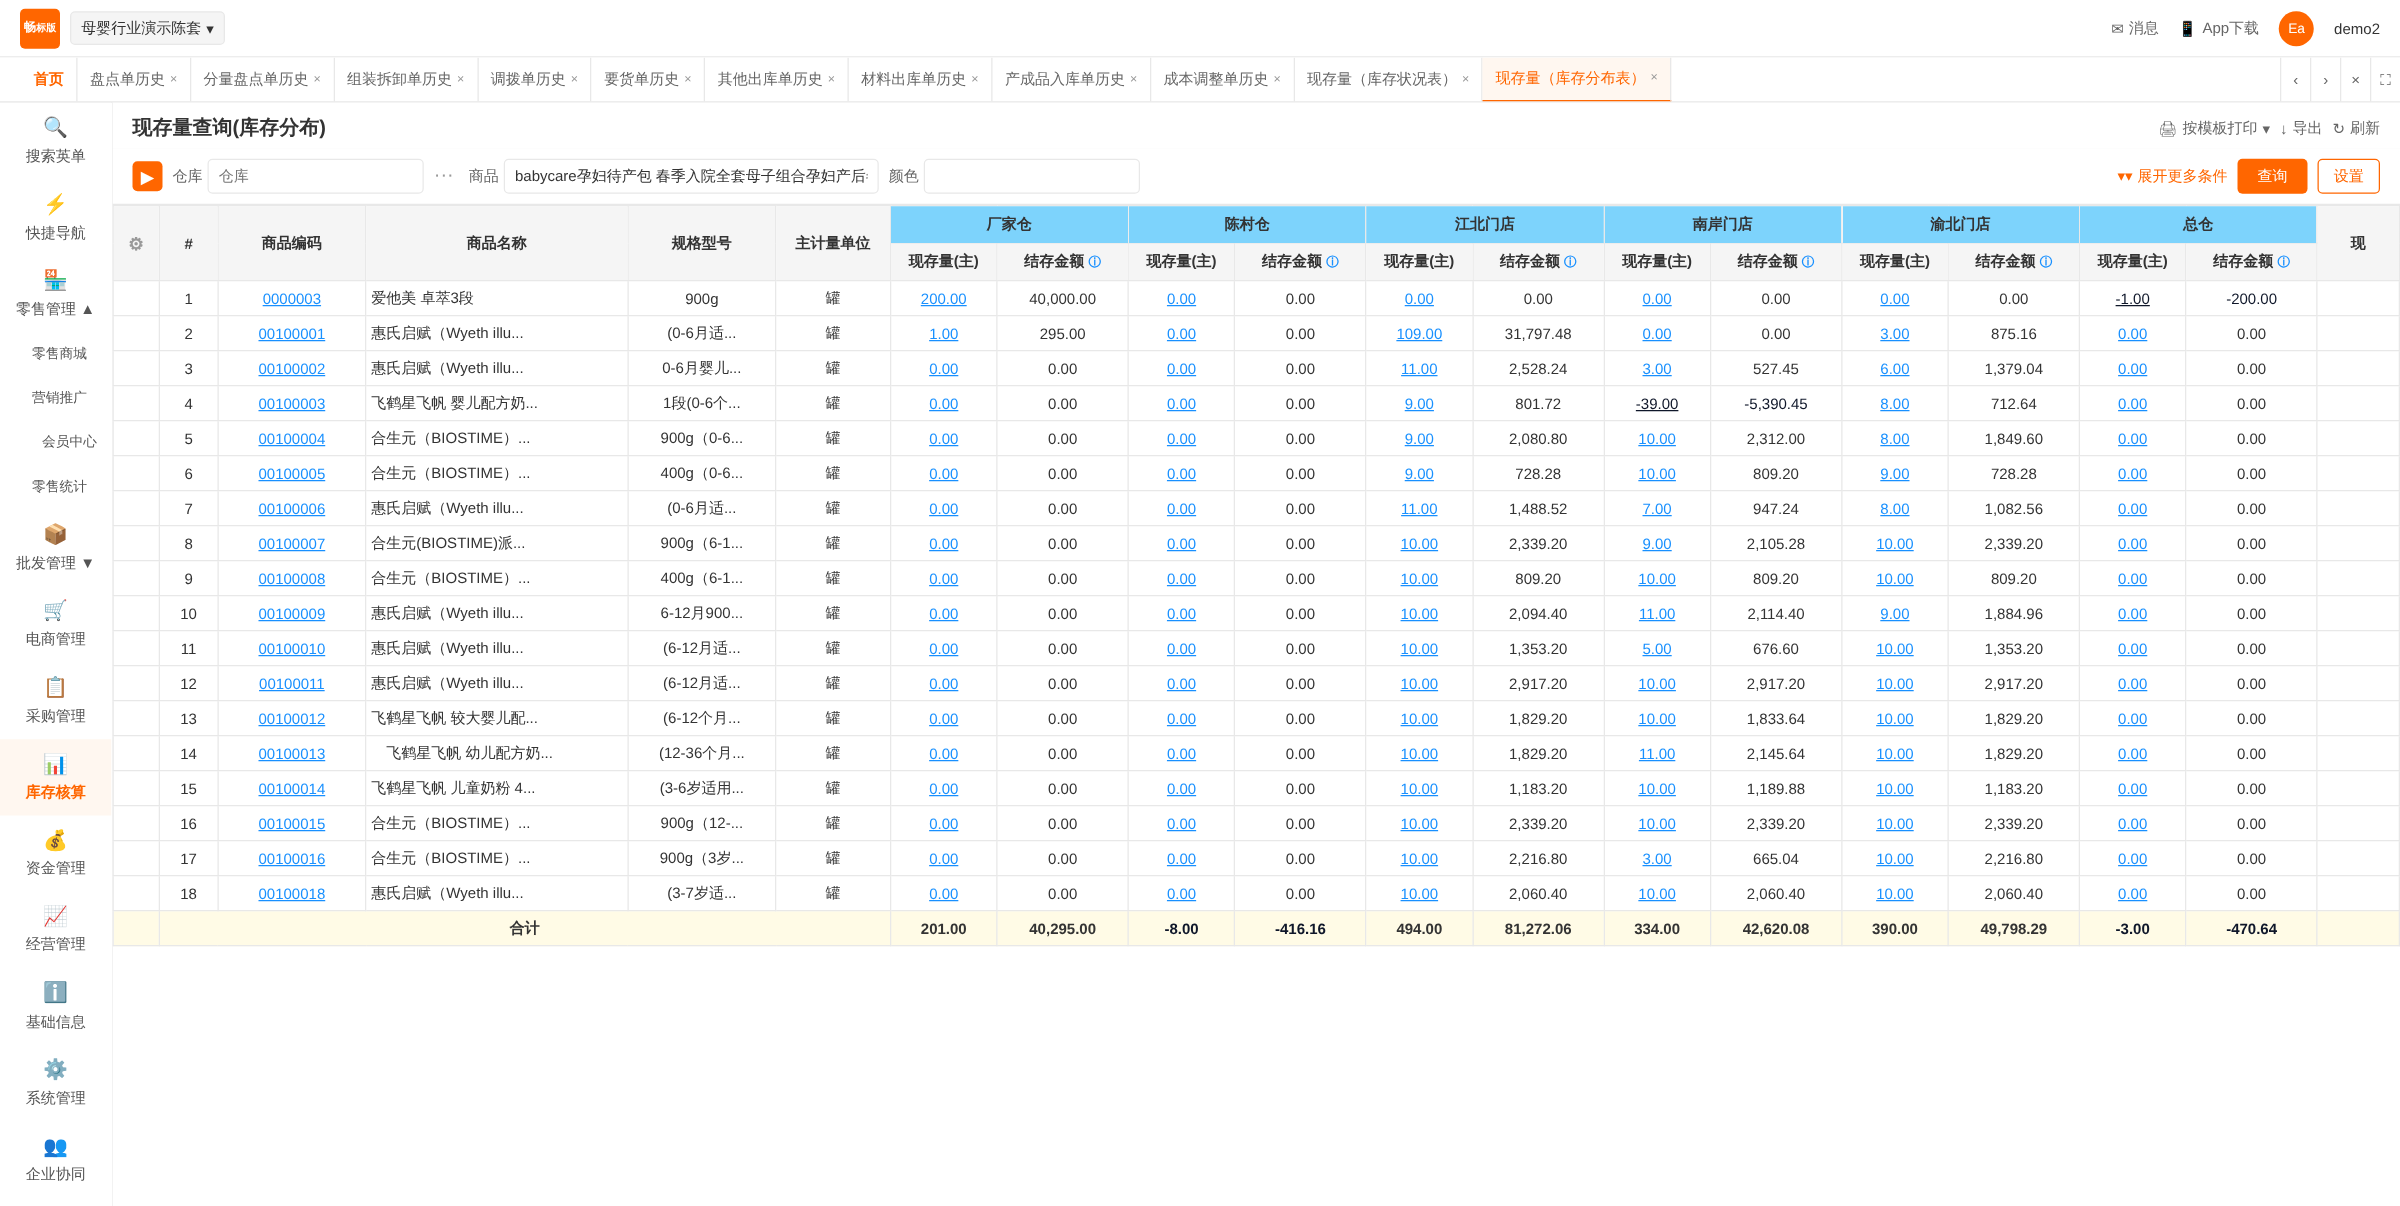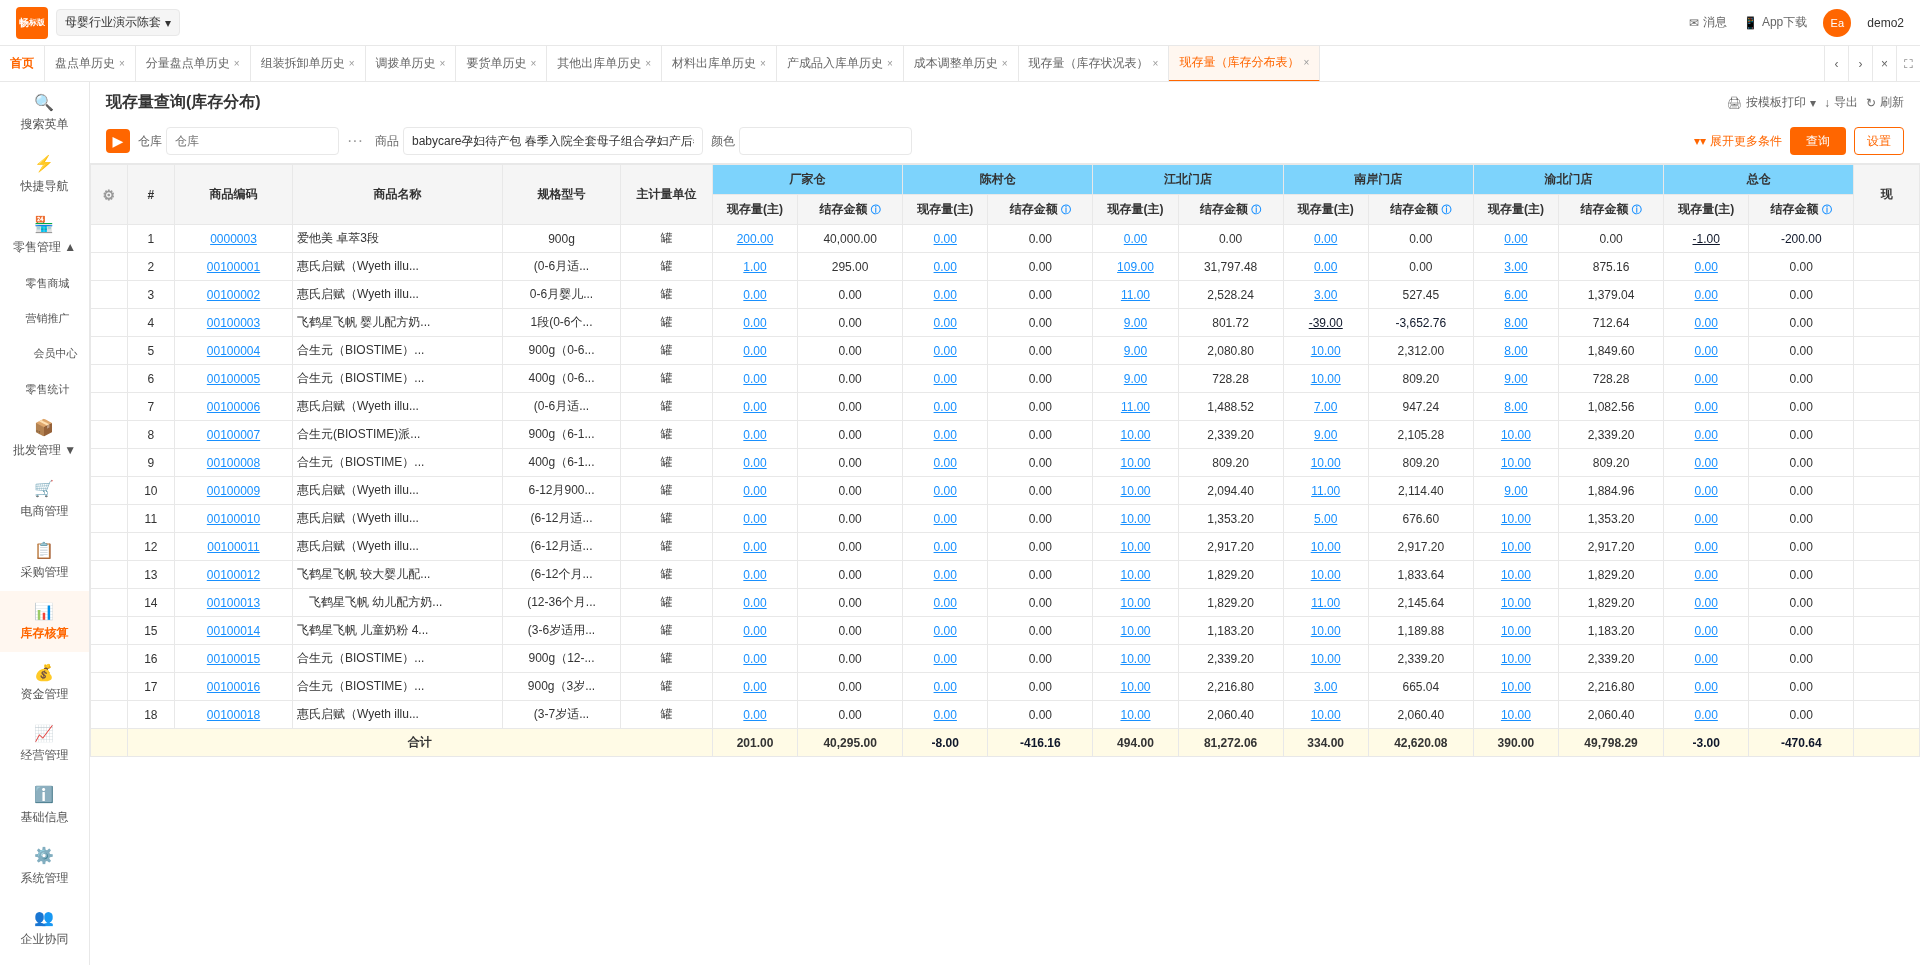--- a/index.html
+++ b/index.html
@@ -61,21 +61,21 @@
     tbody tr.summary-row { background: #fffbe6; font-weight: bold; }
     .link-like { color: #1890ff; text-decoration: underline; cursor: pointer; }
     .negative { color: #0f172a; }
     .gear-icon { color: #999; font-size: 14px; cursor: pointer; }
 
     
     ::-webkit-scrollbar { width: 6px; height: 6px; }
     ::-webkit-scrollbar-track { background: #f5f5f5; }
     ::-webkit-scrollbar-thumb { background: #ccc; border-radius: 3px; }
 
-    .top-tabs-wrapper { display: flex; flex: 1; overflow: hidden; }
+    .top-tabs-wrapper { display: flex; flex: 1; overflow: hidden; margin-left: 17px; }
   </style>
 </head>
 <body>
 
 <div class="top-bar">
   <div class="top-bar-left">
     <div class="logo-area">
       <div class="logo-icon">
         <span style="line-height:1;">畅</span>
         <br>
@@ -344,21 +344,21 @@
     <td style="text-align:left;padding-left:4px;">飞鹤星飞帆 婴儿配方奶...</td>
     <td>1段(0-6个...</td>
     <td>罐</td>
     <td><span class="link-like">0.00</span></td>
     <td>0.00</td>
     <td><span class="link-like">0.00</span></td>
     <td>0.00</td>
     <td><span class="link-like">9.00</span></td>
     <td>801.72</td>
     <td class="negative"><span class="link-like negative">-39.00</span></td>
-    <td class="negative">-3,652.76</td>
+    <td class="negative">-5,390.45</td>
     <td><span class="link-like">8.00</span></td>
     <td>712.64</td>
     <td class=""><span class="link-like ">0.00</span></td>
     <td class="">0.00</td>
     <td></td>
   </tr>
             <tr>
     <td></td>
     <td>5</td>
     <td><span class="link-like">00100004</span></td>

